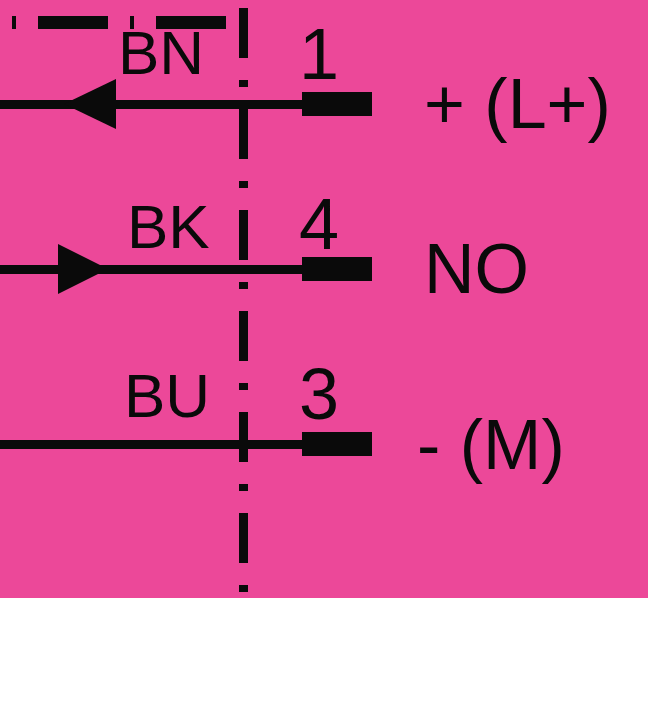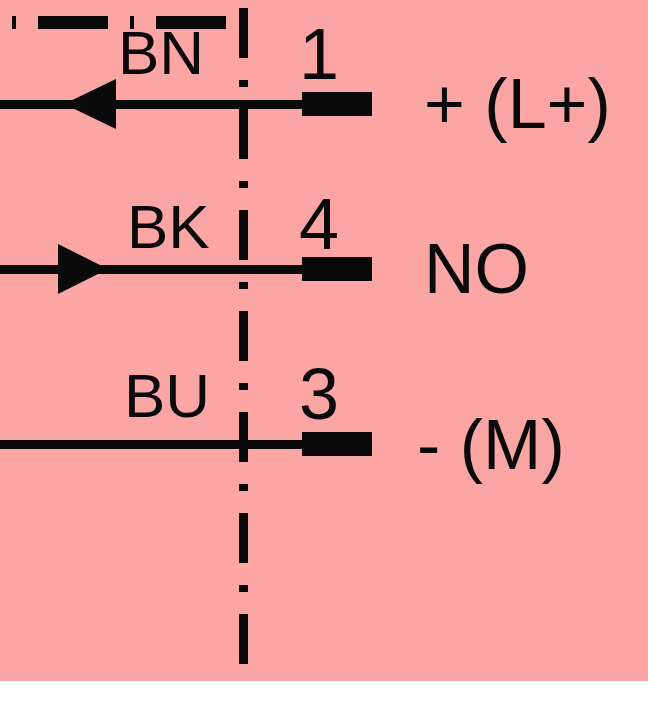--- a/index.html
+++ b/index.html
@@ -6,22 +6,22 @@
     margin: 0;
     padding: 0;
     background: #ffffff;
   }
   body {
     font-family: "Liberation Sans", sans-serif;
   }
   #diagram-root {
     position: relative;
     width: 648px;
-    height: 681px;
-    background: #fca5a5;
+    height: 598px;
+    background: #ec4899;
     overflow: hidden;
   }
   #diagram-svg {
     position: absolute;
     left: 0;
     top: 0;
     width: 648px;
     height: 723px;
     display: block;
   }

